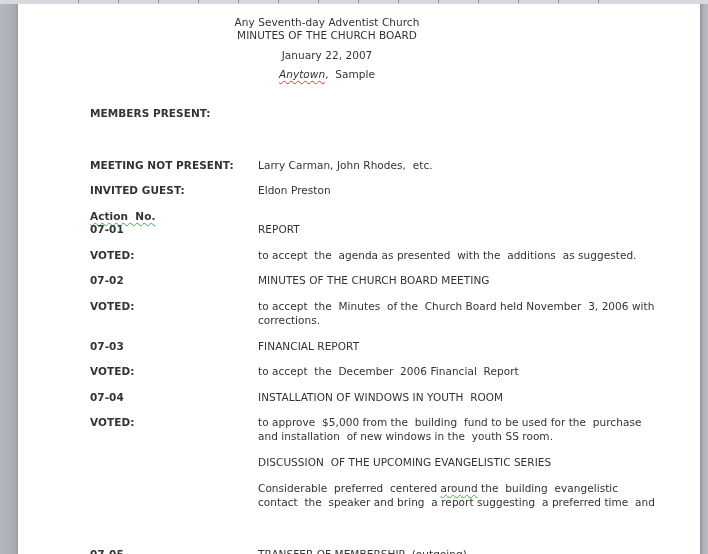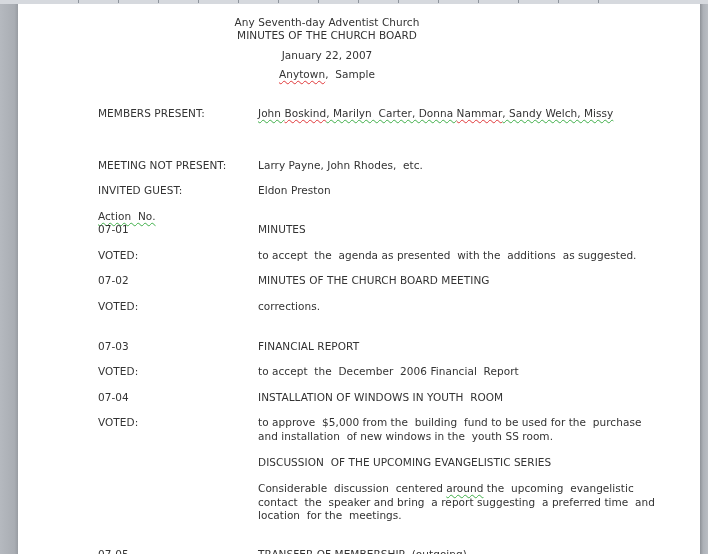--- a/index.html
+++ b/index.html
@@ -57,37 +57,39 @@
       line-height: 13px;
     }
     .row {
       position: absolute;
       left: 0; width: 682px;
       font-size: 10.5px;
       line-height: 13.5px;
     }
     .lbl {
       position: absolute;
-      left: 80px;
+      left: 72px;
       white-space: nowrap;
+      font-weight: bold;
     }
     .val {
       position: absolute;
       left: 240px;
       width: 360px;
       text-align: justify;
     }
     .val .ln {
       display: block;
       white-space: nowrap;
     }
     .sp-red {
       text-decoration: underline wavy #e0383a;
       text-decoration-thickness: 1px;
       text-underline-offset: 2px;
+      font-style: italic;
     }
     .sp-green {
       text-decoration: underline wavy #3fae49;
       text-decoration-thickness: 1px;
       text-underline-offset: 2px;
     }
   </style>
 </head>
 <body>
 
@@ -116,64 +118,64 @@
   <div class="hdr" style="top:12px">Any Seventh-day  Adventist  Church</div>
   <div class="hdr" style="top:25px">MINUTES  OF THE CHURCH BOARD</div>
   <div class="hdr" style="top:45px">January  22, 2007</div>
   <div class="hdr" style="top:64px">
     <span class="sp-red">Anytown</span><span style="white-space:pre">,  </span><span>Sample</span>
   </div>
 
   <div class="row" style="top:103px">
     <span class="lbl">MEMBERS PRESENT:</span>
     <div class="val">
-      <span class="ln" style="white-space:pre"><span class="sp-green">John </span><span class="sp-red">Boskind</span><span class="sp-green">, Marilyn  Carter, Donna </span><span class="sp-red">Nammar</span><span class="sp-green">, Sandy Welch, Missy</span></span>
     </div>
   </div>
 
   <div class="row" style="top:155px">
     <span class="lbl">MEETING NOT PRESENT:</span>
     <div class="val">
-      <span class="ln" style="white-space:pre">Larry Payne, John Rhodes,  etc.</span>
+      <span class="ln" style="white-space:pre">Larry Carman, John Rhodes,  etc.</span>
     </div>
   </div>
 
   <div class="row" style="top:180px">
     <span class="lbl">INVITED GUEST:</span>
     <div class="val">
       <span class="ln">Eldon Preston</span>
     </div>
   </div>
 
   <div class="row" style="top:206px">
     <span class="lbl sp-green" style="white-space:pre">Action  No.</span>
   </div>
 
   <div class="row" style="top:219px">
     <span class="lbl">07-01</span>
     <div class="val">
-        <span class="ln">MINUTES</span>
+        <span class="ln">REPORT</span>
       </div>
   </div>
   <div class="row" style="top:245px">
     <span class="lbl">VOTED:</span>
     <div class="val">
       <span class="ln" style="white-space:pre">to accept  the  agenda as presented  with the  additions  as suggested.</span>
     </div>
   </div>
 
   <div class="row" style="top:270px">
     <span class="lbl">07-02</span>
     <div class="val">
         <span class="ln">MINUTES OF THE CHURCH BOARD MEETING</span>
       </div>
   </div>
   <div class="row" style="top:296px">
     <span class="lbl">VOTED:</span>
     <div class="val">
+      <span class="ln" style="white-space:pre">to accept  the  Minutes  of the  Church Board held November  3, 2006 with</span>
       <span class="ln">corrections.</span>
     </div>
   </div>
 
   <div class="row" style="top:336px">
     <span class="lbl">07-03</span>
     <div class="val">
         <span class="ln">FINANCIAL REPORT</span>
       </div>
   </div>
@@ -198,23 +200,22 @@
     </div>
   </div>
 
   <div class="row" style="top:452px">
     <div class="val">
         <span class="ln" style="white-space:pre">DISCUSSION  OF THE UPCOMING EVANGELISTIC SERIES</span>
       </div>
   </div>
   <div class="row" style="top:478px">
     <div class="val">
-      <span class="ln" style="white-space:pre"><span>Considerable  discussion  centered </span><span class="sp-green">around</span><span> the  upcoming  evangelistic</span></span>
+      <span class="ln" style="white-space:pre"><span>Considerable  preferred  centered </span><span class="sp-green">around</span><span> the  building  evangelistic</span></span>
       <span class="ln" style="white-space:pre">contact  the  speaker and bring  a report suggesting  a preferred time  and</span>
-      <span class="ln" style="white-space:pre">location  for the  meetings.</span>
     </div>
   </div>
 
   <div class="row" style="top:544px">
     <span class="lbl">07-05</span>
     <div class="val">
         <span class="ln" style="white-space:pre">TRANSFER OF MEMBERSHIP  (outgoing)</span>
       </div>
   </div>
 

